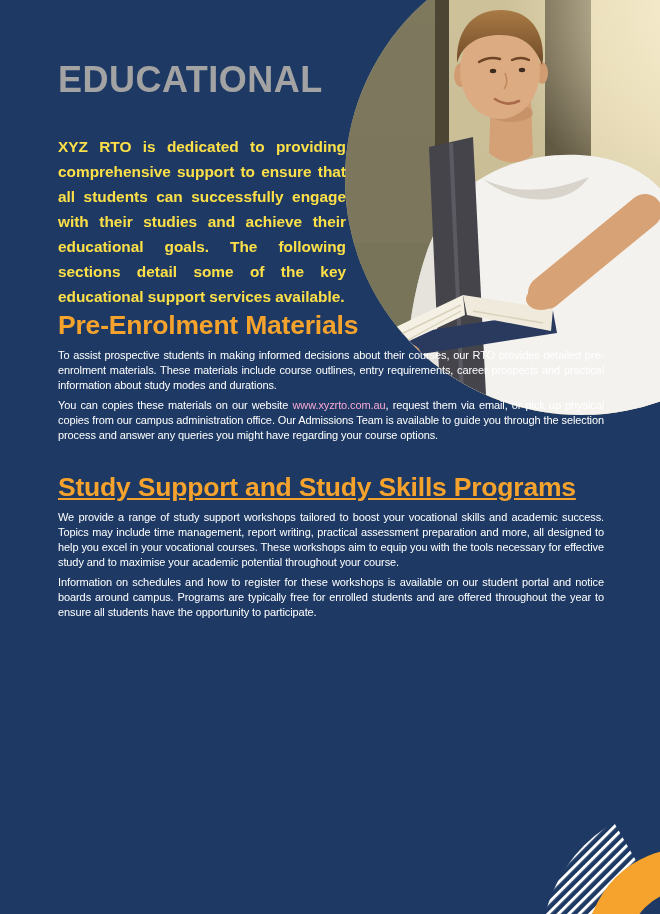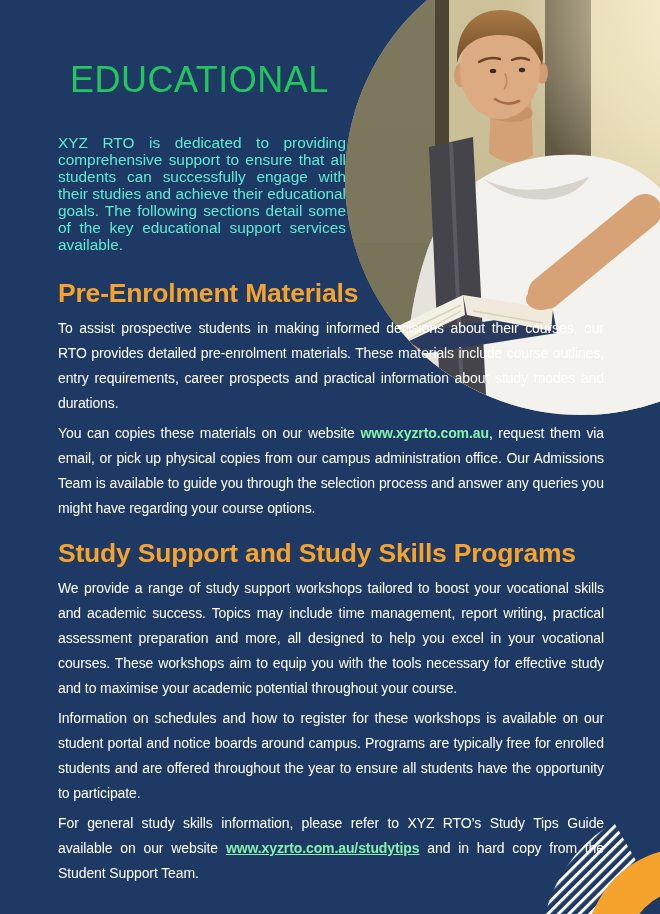--- a/index.html
+++ b/index.html
@@ -10,39 +10,39 @@
   }
   
   .photo-circle{
     position:absolute;left:345px;top:-57px;width:472px;height:472px;
     border-radius:50%;overflow:hidden;z-index:0;
   }
   .photo-circle svg{display:block;}
   
   .content{position:relative;z-index:2;padding:0 56px 0 58px;}
   h1.title{
-    margin:62px 12px 0;color:#22c55e;font-weight:400;
+    margin:62px 0 0;color:#a3a3a3;font-weight:700;
     font-size:36px;line-height:35px;letter-spacing:.5px;
   }
   h1.title span{display:block;}
   p.intro{
-    width:288px;margin:37px 0 0;font-size:15.4px;line-height:17px;
-    font-weight:400;text-align:justify;color:#5eead4;
+    width:288px;margin:37px 0 0;font-size:15.4px;line-height:25px;
+    font-weight:700;text-align:justify;color:#fde047;
   }
   h2.section-heading{
     color:#f5a32d;font-weight:800;font-size:26.5px;line-height:33px;
     letter-spacing:-.2px;white-space:nowrap;margin:0 0 6px;
   }
-  h2.first{margin-top:24px;}
-  h2.second{margin-top:16px;}
+  h2.first{margin-top:0;}
+  h2.second{margin-top:28px;text-decoration:underline;}
   p.body{
-    margin:5px 0;font-size:14px;line-height:25px;letter-spacing:-.1px;
+    margin:5px 0;font-size:11px;line-height:15px;letter-spacing:-.1px;
     text-align:justify;color:#ffffff;font-weight:400;
   }
-  .weblink{font-weight:700;color:#86efac;}
+  .weblink{font-weight:400;color:#f9a8d4;}
   .weblink.underlined{text-decoration:underline;}
   
   .corner-deco{position:absolute;right:0;bottom:0;z-index:1;display:block;}
 </style>
 </head>
 <body>
 
 <div class="page">
 
   <div class="photo-circle">
@@ -113,21 +113,20 @@
     <section>
       <h2 class="section-heading first">Pre-Enrolment Materials</h2>
       <p class="body">To assist prospective students in making informed decisions about their courses, our RTO provides detailed pre-enrolment materials. These materials include course outlines, entry requirements, career prospects and practical information about study modes and durations.</p>
       <p class="body"><span>You can copies these materials on our website </span><span class="weblink">www.xyzrto.com.au</span><span>, request them via email, or pick up physical copies from our campus administration office. Our Admissions Team is available to guide you through the selection process and answer any queries you might have regarding your course options.</span></p>
     </section>
 
     <section>
       <h2 class="section-heading second">Study Support and Study Skills Programs</h2>
       <p class="body">We provide a range of study support workshops tailored to boost your vocational skills and academic success. Topics may include time management, report writing, practical assessment preparation and more, all designed to help you excel in your vocational courses. These workshops aim to equip you with the tools necessary for effective study and to maximise your academic potential throughout your course.</p>
       <p class="body">Information on schedules and how to register for these workshops is available on our student portal and notice boards around campus. Programs are typically free for enrolled students and are offered throughout the year to ensure all students have the opportunity to participate.</p>
-      <p class="body"><span>For general study skills information, please refer to XYZ RTO’s Study Tips Guide available on our website </span><span class="weblink underlined">www.xyzrto.com.au/studytips</span><span> and in hard copy from the Student Support Team.</span></p>
     </section>
   </div>
 
   <svg class="corner-deco" width="175" height="150" viewBox="485 764 175 150">
     <defs>
       <pattern id="hatch" patternUnits="userSpaceOnUse" width="7.4" height="7.4" patternTransform="rotate(45 687 949)">
         <rect x="0" y="0" width="3" height="7.4" fill="#ffffff"></rect>
       </pattern>
       <clipPath id="wedge">
         <path d="M687,949 L395,878 L447,768 L537,689 Z"></path>

